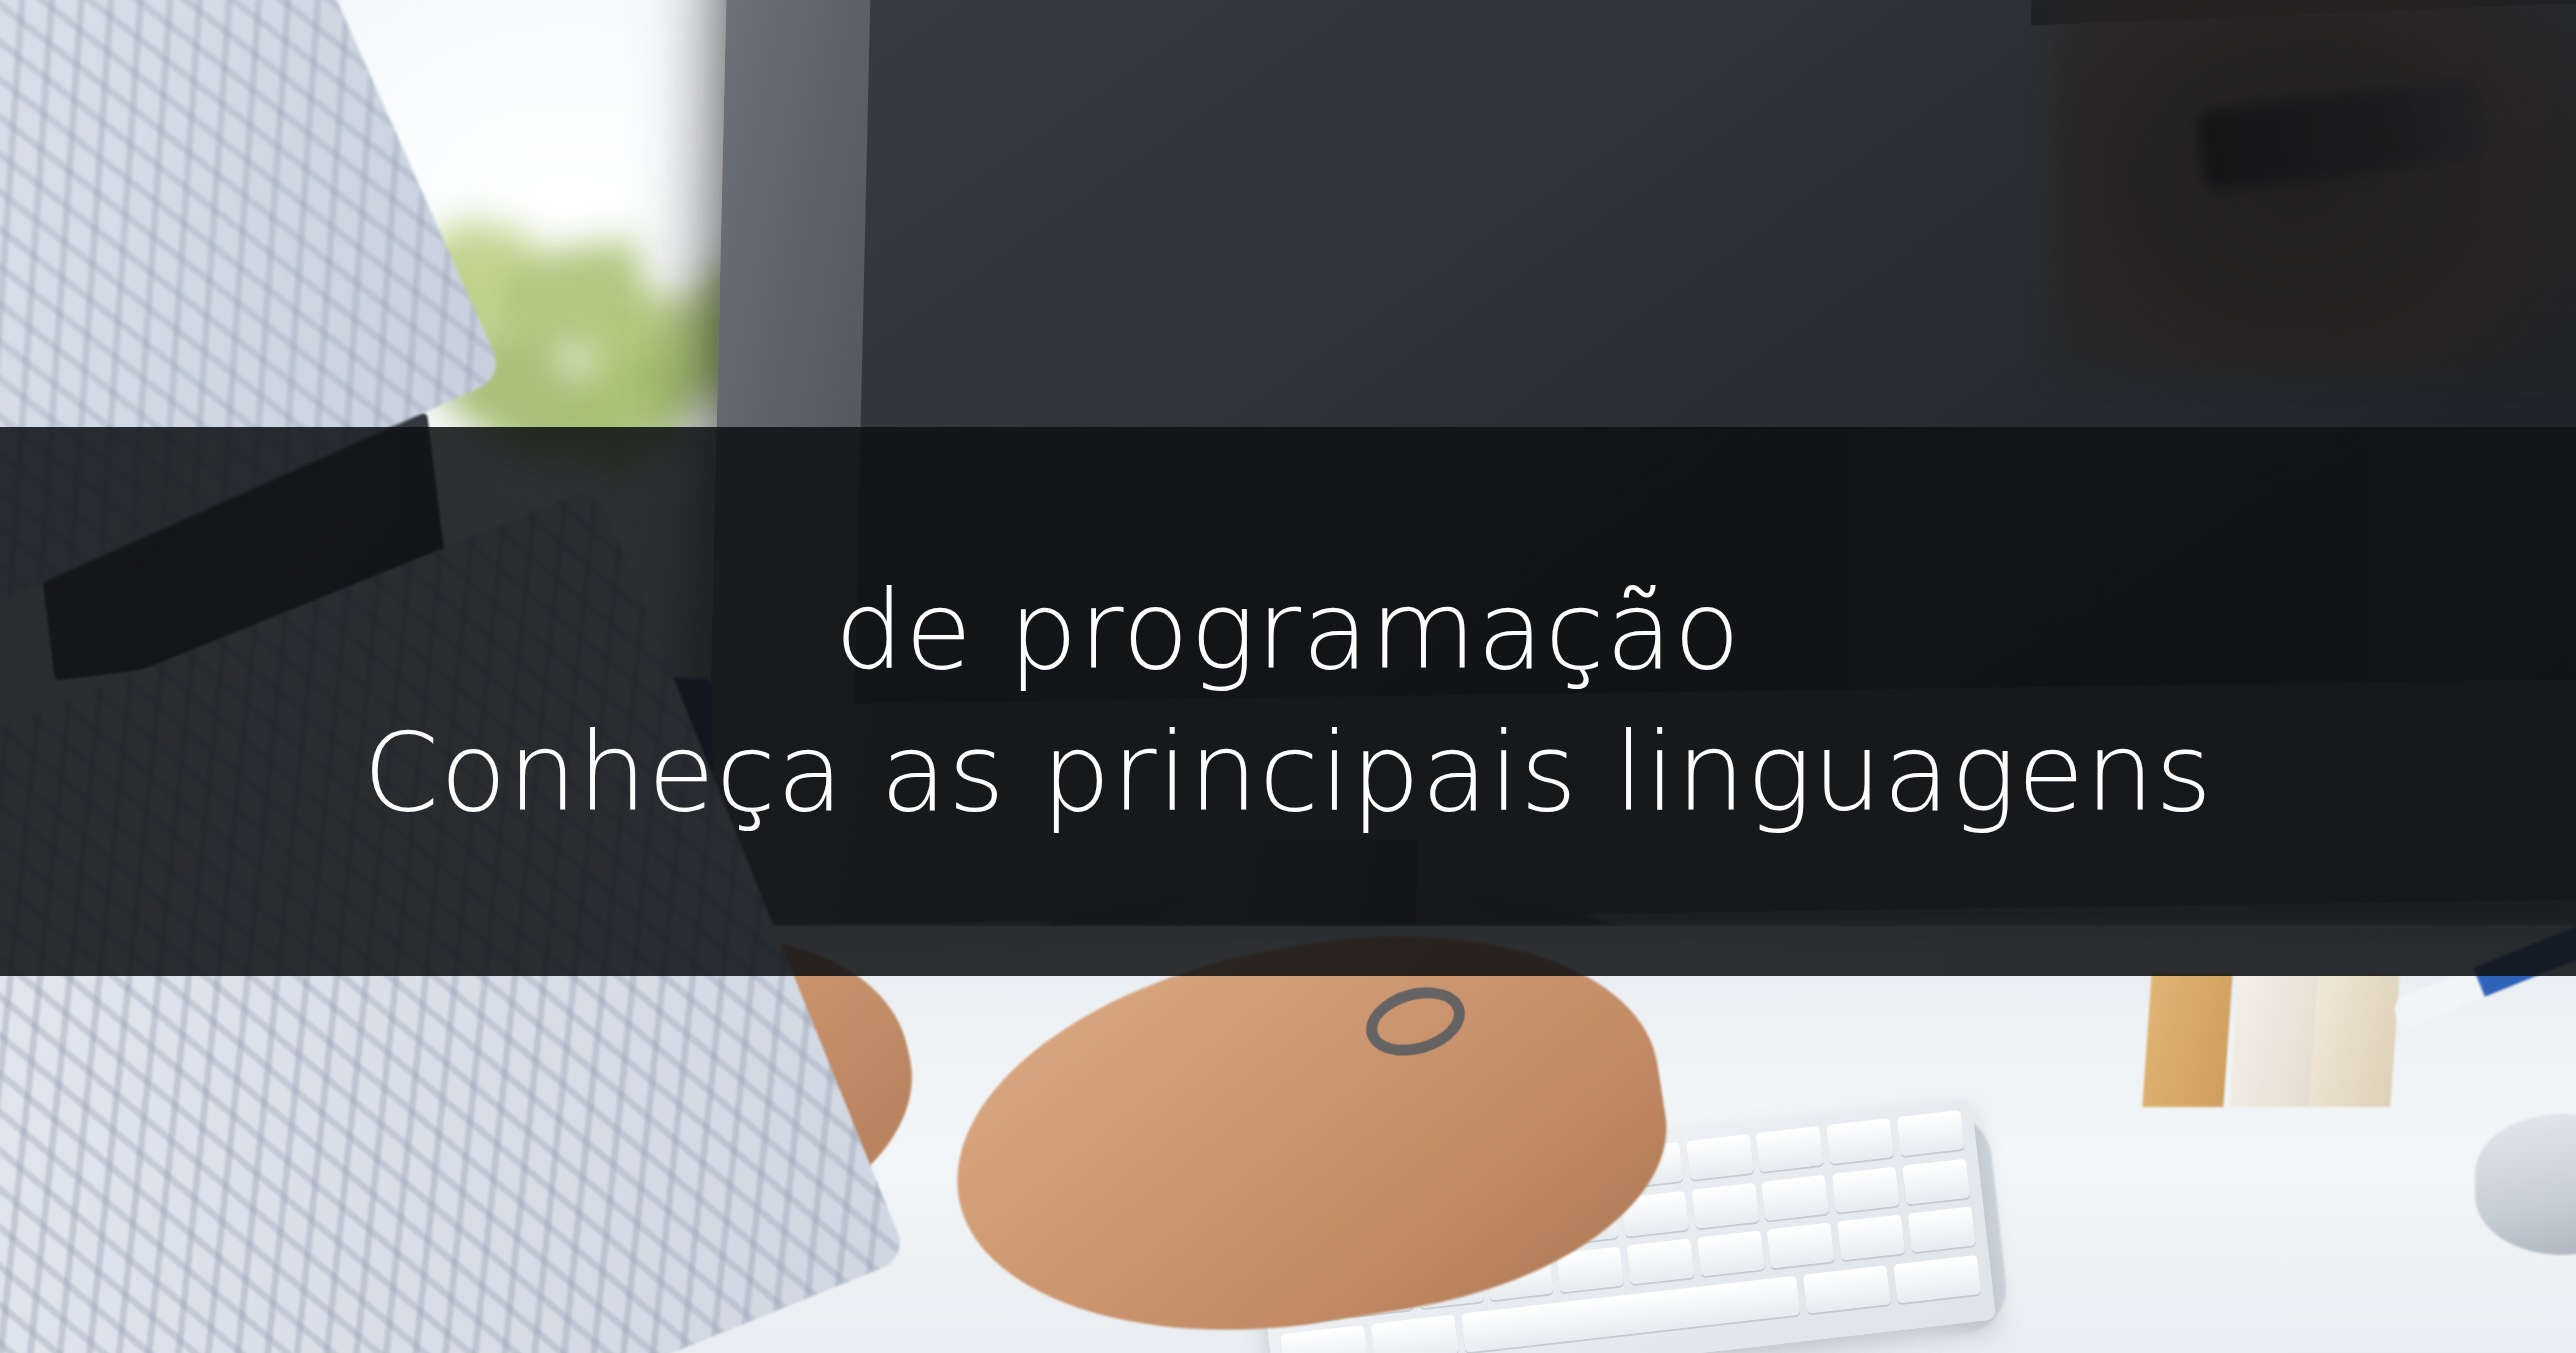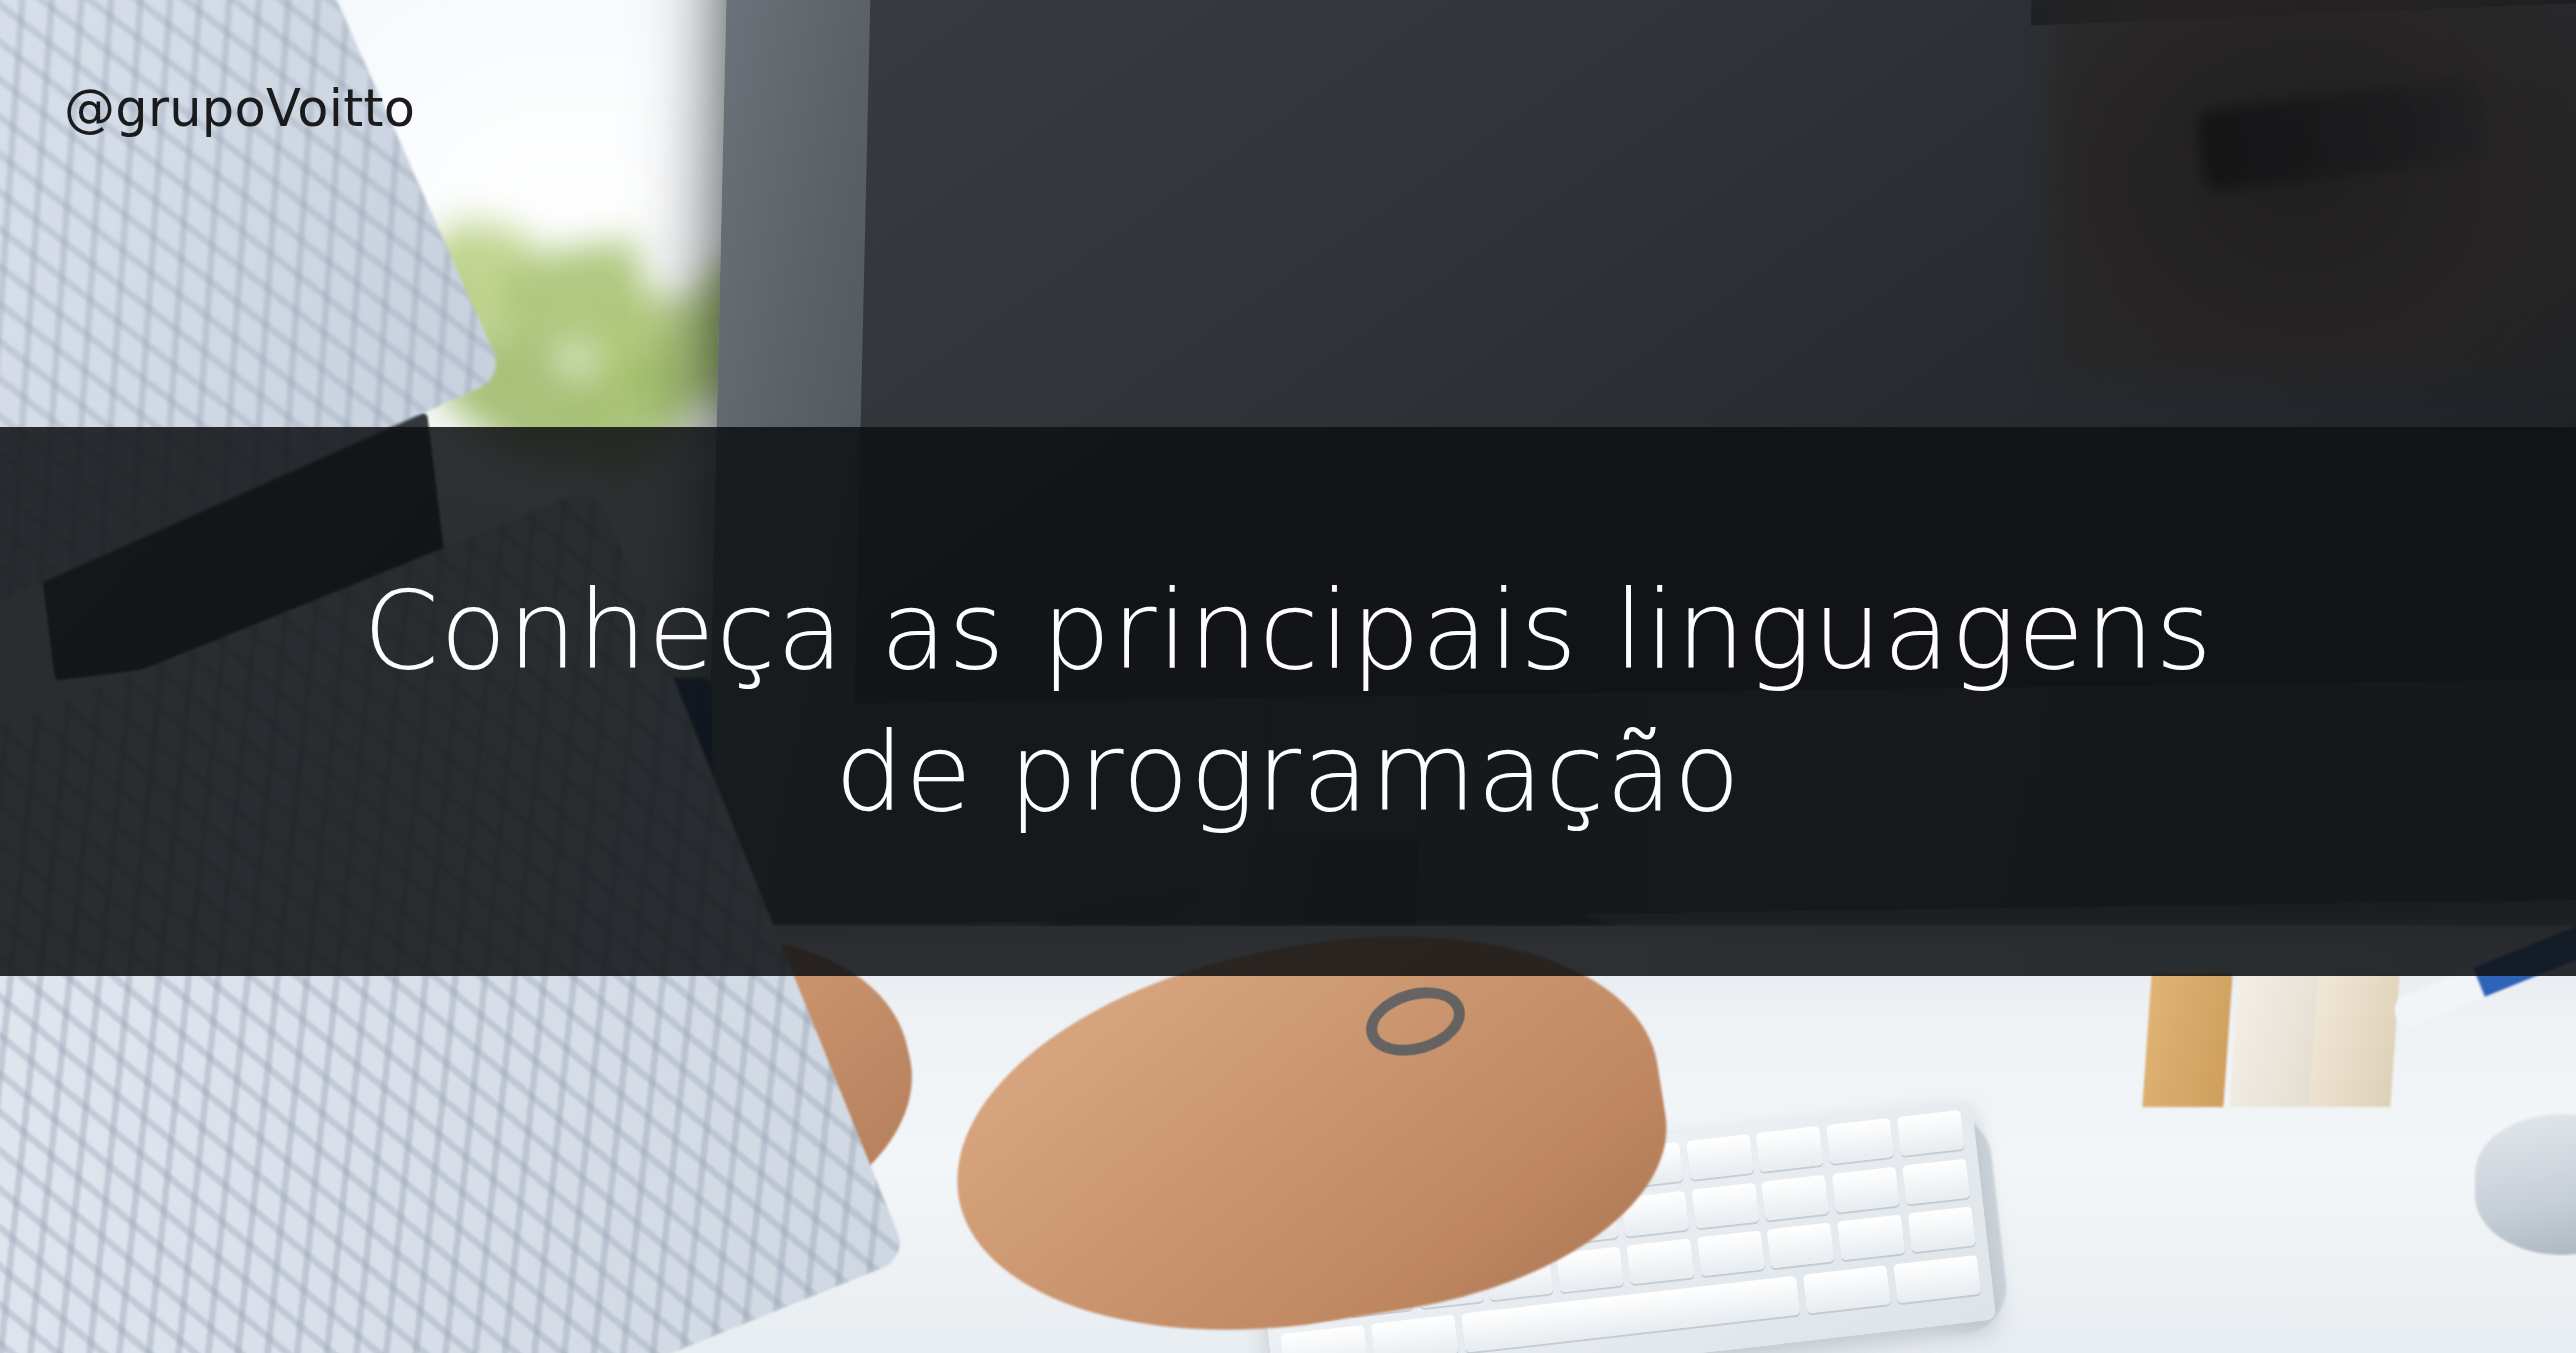--- a/index.html
+++ b/index.html
@@ -279,20 +279,19 @@
     <div class="ring"></div>
 
     <div class="sleeve"></div>
     <div class="sleeve2"></div>
   </div>
 
   <div class="band"></div>
   <div class="band-fade"></div>
 
   <div class="title">
+    <div class="tline">de programação</div>
     <div class="tline">Conheça as principais linguagens</div>
-    <div class="tline">de programação</div>
   </div>
 
-  <div class="handle">@grupoVoitto</div>
 
 </div>
 
 
 </body></html>

